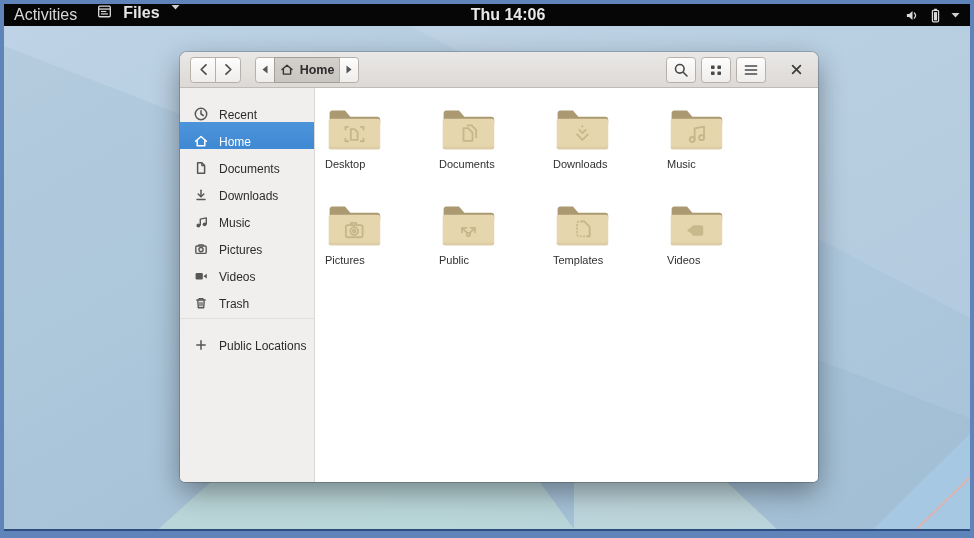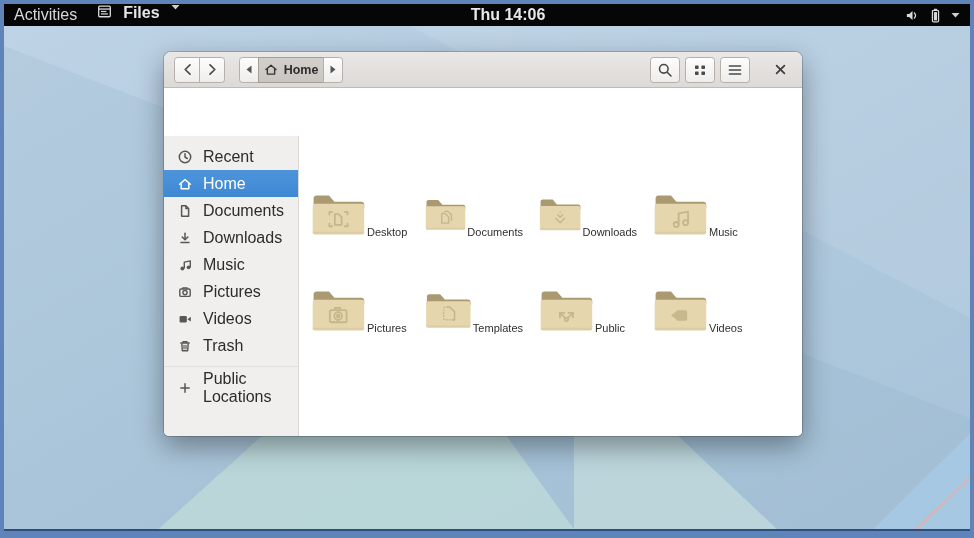--- a/index.html
+++ b/index.html
@@ -29,24 +29,24 @@
   .wp-mint1 { position:absolute; inset:0; background:rgba(198,226,219,.60);
               clip-path:polygon(16% 100%, 42% 55%, 59% 100%); }
   .wp-mint2 { position:absolute; inset:0; background:rgba(207,229,224,.55);
               clip-path:polygon(59% 100%, 59% 62%, 80% 100%); }
   .wp-blue-tri { position:absolute; inset:0; background:rgba(166,201,228,.9);
                  clip-path:polygon(90% 100%, 100% 81%, 100% 100%); }
   .wp-pink-line { position:absolute; width:150px; height:2px; background:#dcb3ae;
                   left:852px; top:488px; transform:rotate(-44deg); }
 
   
-  .window { position:absolute; left:160px; top:26px; width:638px; height:384px;
+  .window { position:absolute; left:176px; top:26px; width:638px; height:430px;
             border-radius:7px 7px 5px 5px;
             box-shadow:0 10px 28px rgba(0,0,0,.38), 0 0 0 1px rgba(0,0,0,.18);
-            background:#fff; z-index:10; display:flex; flex-direction:column;gap:48px; }
+            background:#fff; z-index:10; display:flex; flex-direction:column; }
 
   .headerbar { height:36px; flex:0 0 36px; background:linear-gradient(#eae8e6,#dcd9d6);
                border-bottom:1px solid #bfbbb6; border-radius:7px 7px 0 0;
                display:flex; align-items:center; padding:0 10px; }
   .hbtn { width:30px; height:26px; border:1px solid #b5b0aa; border-radius:3.5px;
           background:linear-gradient(#fdfdfd,#efedeb);
           display:flex; align-items:center; justify-content:center; }
   .nav-group { display:flex; }
   .nav-group .hbtn { width:26px; }
   .nav-group .hbtn:first-child { border-radius:3.5px 0 0 3.5px; }
@@ -62,33 +62,33 @@
                   background:linear-gradient(#d3d0cb,#c9c5c0); border-color:#a39e98; }
 
   .hb-right { margin-left:auto; display:flex; align-items:center; gap:5px; }
   .close-btn { margin-left:13px; width:24px; height:24px; display:flex; align-items:center; justify-content:center;
                border-radius:3px; }
 
   
   .wbody { flex:1; display:flex; min-height:0; }
   .sidebar { width:135px; flex:0 0 135px; background:#f0efed; border-right:1px solid #dbd8d4;
              border-radius:0 0 0 5px; padding-top:7px; }
-  .srow { height:27px; display:flex; align-items:center; gap:10px; padding-left:13px;
-          font-size:16px; color:#2c2c2c; }
+  .srow { height:27px; display:flex; align-items:flex-end; gap:10px; padding-left:13px;
+          font-size:12px; color:#2c2c2c; }
   .srow svg { flex:0 0 16px; }
   .srow .st { stroke:#575757; }
   .srow .fl { fill:#575757; }
   .srow.selected { background:linear-gradient(#4d94da,#3f88d3); color:#fff; }
   .srow.selected .st { stroke:#fff; }
   .sep { height:1px; background:#e2e0dd; margin:7px 0; }
 
   .content { flex:1; background:#ffffff; border-radius:0 0 5px 0; overflow:hidden; }
   .grid { display:grid; grid-template-columns:repeat(4,100px); column-gap:14px; row-gap:10px;
           padding:16px 0 0 10px; }
-  .cell { width:100px; height:86px; display:flex; align-items:flex-end; }
+  .cell { width:100px; height:86px; display:flex; flex-direction:column; align-items:flex-start; }
   svg.folder { width:58px; height:47px; margin-top:2px; }
   .flabel { margin-top:5px; font-size:11px; color:#2f2f2f; text-align:center; }
 
   .emb { stroke:#c7b68a; stroke-width:2; fill:none; stroke-linecap:round; stroke-linejoin:round; }
   .embf { fill:#c9b88c; stroke:none; }
 </style>
 </head>
 <body>
 
 <div class="stage">
@@ -350,47 +350,47 @@
               </svg>
               <div class="flabel">Pictures</div>
             </div>
 
             <div class="cell">
               <svg class="folder" viewBox="0 0 64 52">
                 <path d="M8 5h14l6 7h30c1.66 0 3 1.34 3 3v4H5V8c0-1.66 1.34-3 3-3z" fill="#ab9a71"></path>
                 <rect x="4" y="14" width="57" height="34" rx="2.5" fill="#e5d6ae"></rect>
                 <rect x="4" y="45" width="57" height="3" fill="rgba(0,0,0,0.04)"></rect>
                 <g class="emb">
-                  <path d="M31.5 21.5h3l6 6v10.5h-2.5"></path>
-                  <path stroke-dasharray="0.6 3.2" d="M31.5 21.5h-2.5c-1.4 0-2.5 1.1-2.5 2.5v11.5c0 1.4 1.1 2.5 2.5 2.5h9"></path>
-                </g>
-              </svg>
-              <div class="flabel">Templates</div>
-            </div>
-
-            <div class="cell">
-              <svg class="folder" viewBox="0 0 64 52">
-                <path d="M8 5h14l6 7h30c1.66 0 3 1.34 3 3v4H5V8c0-1.66 1.34-3 3-3z" fill="#ab9a71"></path>
-                <rect x="4" y="14" width="57" height="34" rx="2.5" fill="#e5d6ae"></rect>
-                <rect x="4" y="45" width="57" height="3" fill="rgba(0,0,0,0.04)"></rect>
-                <g class="emb">
                   <circle cx="32.5" cy="36" r="1.8"></circle>
                   <path d="M31 34.2l-5.5-5.4M34 34.2l5.5-5.4"></path>
                   <path d="M25.3 33.5v-4.9h4.9"></path>
                   <path d="M34.8 28.6h4.9v4.9"></path>
                 </g>
               </svg>
               <div class="flabel">Public</div>
             </div>
 
             <div class="cell">
               <svg class="folder" viewBox="0 0 64 52">
                 <path d="M8 5h14l6 7h30c1.66 0 3 1.34 3 3v4H5V8c0-1.66 1.34-3 3-3z" fill="#ab9a71"></path>
                 <rect x="4" y="14" width="57" height="34" rx="2.5" fill="#e5d6ae"></rect>
                 <rect x="4" y="45" width="57" height="3" fill="rgba(0,0,0,0.04)"></rect>
+                <g class="emb">
+                  <path d="M31.5 21.5h3l6 6v10.5h-2.5"></path>
+                  <path stroke-dasharray="0.6 3.2" d="M31.5 21.5h-2.5c-1.4 0-2.5 1.1-2.5 2.5v11.5c0 1.4 1.1 2.5 2.5 2.5h9"></path>
+                </g>
+              </svg>
+              <div class="flabel">Templates</div>
+            </div>
+
+            <div class="cell">
+              <svg class="folder" viewBox="0 0 64 52">
+                <path d="M8 5h14l6 7h30c1.66 0 3 1.34 3 3v4H5V8c0-1.66 1.34-3 3-3z" fill="#ab9a71"></path>
+                <rect x="4" y="14" width="57" height="34" rx="2.5" fill="#e5d6ae"></rect>
+                <rect x="4" y="45" width="57" height="3" fill="rgba(0,0,0,0.04)"></rect>
                 <g>
                   <path class="embf" d="M22 31.5l5.5-4v8z"></path>
                   <rect class="embf" x="27.5" y="25.8" width="12.5" height="11.5" rx="2"></rect>
                 </g>
               </svg>
               <div class="flabel">Videos</div>
             </div>
 
           </div>
         </div>

